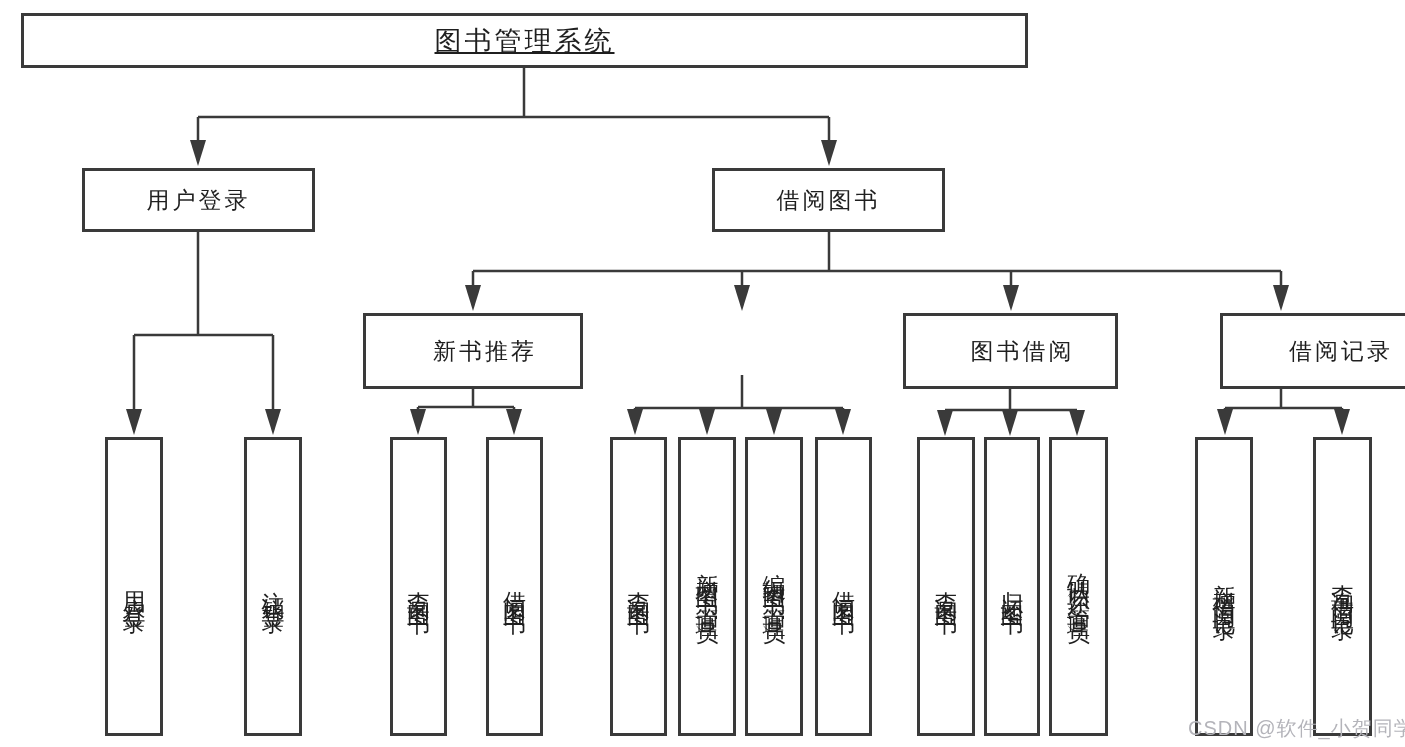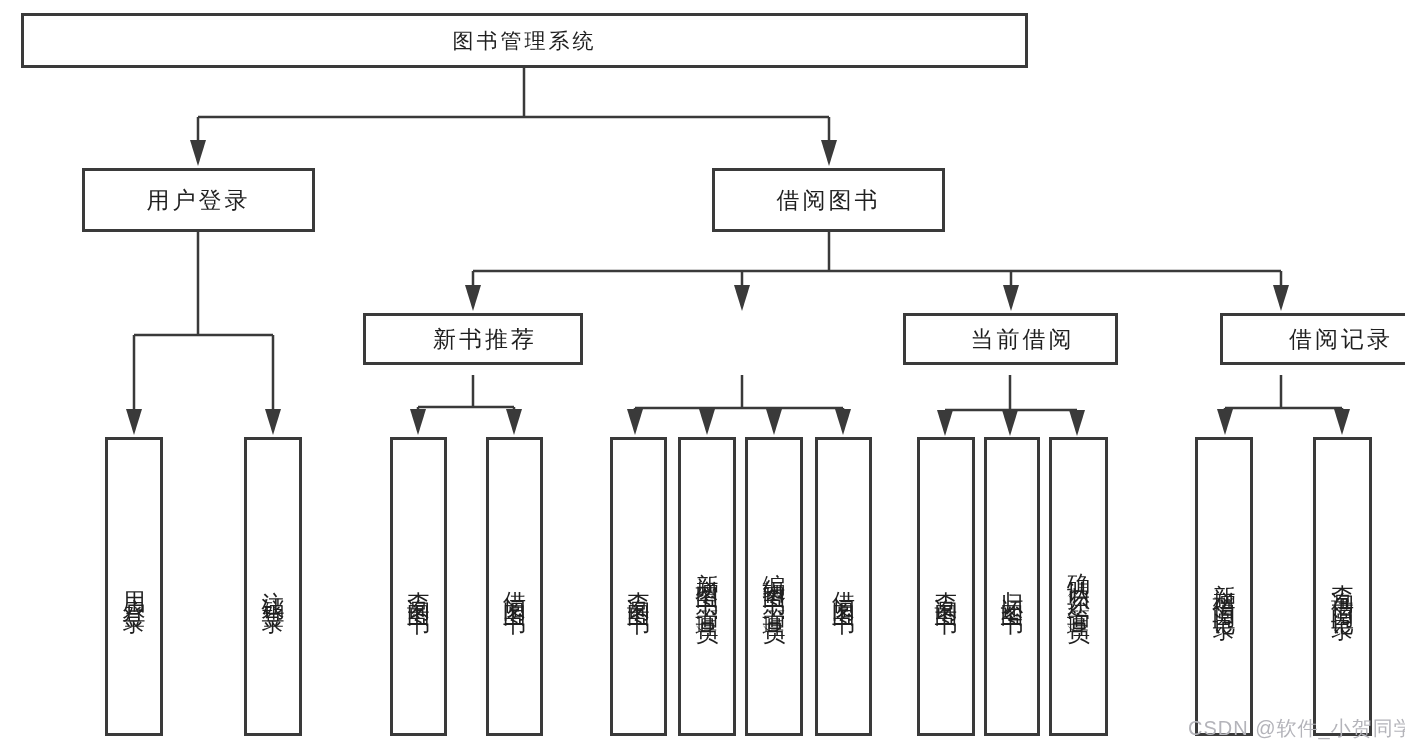--- a/index.html
+++ b/index.html
@@ -16,34 +16,34 @@
     box-sizing:border-box;
     border:3px solid #3a3a3a;
     background:#ffffff;
     display:flex;
     align-items:center;
     justify-content:center;
     color:#1f1f1f;
     z-index:2;
   }
   .hlabel { font-size:23px; letter-spacing:3px; white-space:nowrap; }
-  .root .hlabel { font-size:21px; }
+  .root .hlabel { font-size:27px;text-decoration:underline; }
   .vlabel {
     writing-mode:vertical-rl;
     text-orientation:mixed;
     font-size:23px;
     letter-spacing:7px;
     line-height:1;
     white-space:nowrap;
   }
   
   .root            { left:21px;   top:13px;  width:1007px; height:55px; }
   .n-user-login    { left:82px;   top:168px; width:233px;  height:64px; }
   .n-book-mgmt     { left:712px;  top:168px; width:233px;  height:64px; }
-  .lv3             { top:313px; height:52px;padding-left:24px; }
+  .lv3             { top:313px; height:76px;padding-left:24px; }
   .n-new-book-rec  { left:363px;  width:220px; }
   .n-book-borrow   { left:634px;  width:215px; }
   .n-cur-borrow    { left:903px;  width:215px; }
   .n-borrow-rec    { left:1220px; width:218px; }
   .leaf            { top:437px; height:299px; }
   .lf1  { left:105px;  width:58px; }
   .lf2  { left:244px;  width:58px; }
   .lf3  { left:390px;  width:57px; }
   .lf4  { left:486px;  width:57px; }
   .lf5  { left:610px;  width:57px; }
@@ -118,21 +118,21 @@
     <span class="hlabel">用户登录</span>
   </div>
   <div class="box n-book-mgmt">
     <span class="hlabel">借阅图书</span>
   </div>
 
   <div class="box lv3 n-new-book-rec">
     <span class="hlabel">新书推荐</span>
   </div>
   <div class="box lv3 n-cur-borrow">
-    <span class="hlabel">当前借阅</span>
+    <span class="hlabel">图书借阅</span>
   </div>
   <div class="box lv3 n-borrow-rec">
     <span class="hlabel">借阅记录</span>
   </div>
 
   <div class="box leaf lf1">
     <span class="vlabel">用户登录</span>
   </div>
   <div class="box leaf lf2">
     <span class="vlabel">注销登录</span>

